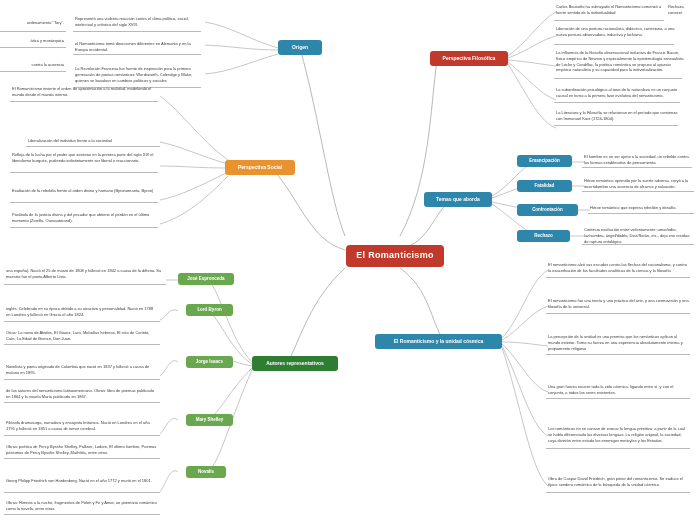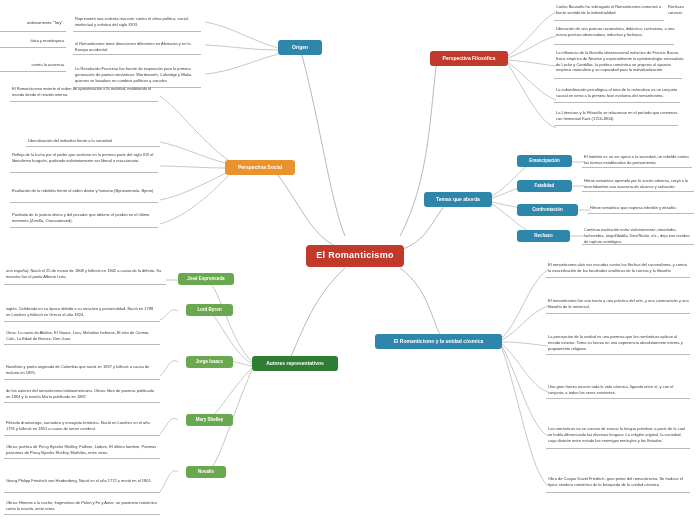--- a/index.html
+++ b/index.html
@@ -38,20 +38,21 @@
     align-items: center;
     justify-content: center;
     text-align: center;
     padding: 2px 3px;
     font-weight: bold;
   }
   .central {
     font-size: 9px;
     border-radius: 4px;
     letter-spacing: 0.3px;
+    margin-left: 40px;
   }
   .leaf {
     position: absolute;
     box-sizing: border-box;
     color: #3b3b3b;
     font-size: 4px;
     line-height: 1.45;
     text-align: left;
     padding: 0;
   }

